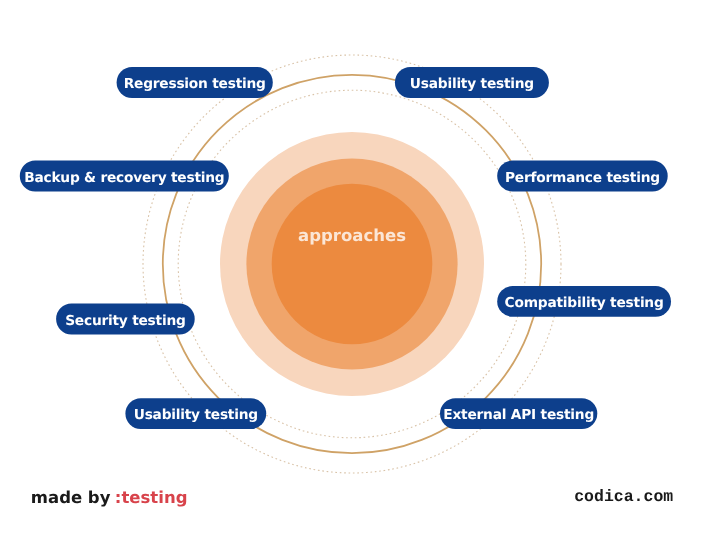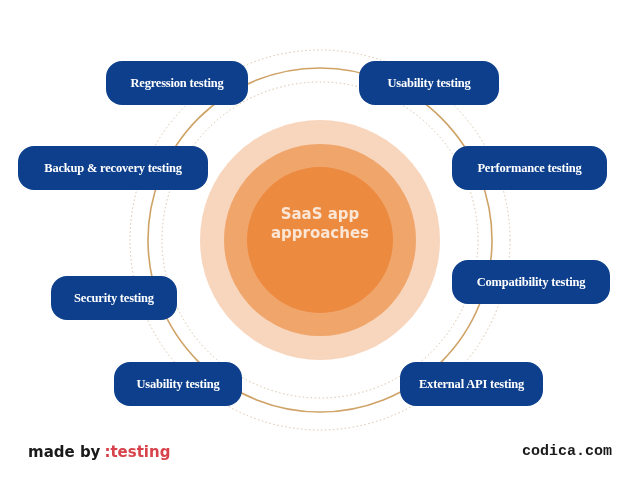--- a/index.html
+++ b/index.html
@@ -1,37 +1,36 @@
 <!DOCTYPE html>
 <html><head>
 <meta charset="utf-8">
 <style>
   html,body{margin:0;padding:0;background:#ffffff;}
   body{width:640px;height:485px;position:relative;overflow:hidden;font-family:"DejaVu Sans","Liberation Sans",sans-serif;}
   .rings{position:absolute;left:0;top:0;width:640px;height:485px;}
-  .pill{position:absolute;height:44px;border-radius:16px;background:#0d3f8c;color:#ffffff;font-size:12.5px;font-weight:bold;display:flex;align-items:center;justify-content:center;white-space:nowrap;letter-spacing:-0.2px;box-sizing:border-box;font-family:Liberation Serif, serif;}
+  .pill{position:absolute;height:28px;border-radius:16px;background:#0d3f8c;color:#ffffff;font-size:12.5px;font-weight:bold;display:flex;align-items:center;justify-content:center;white-space:nowrap;letter-spacing:-0.2px;box-sizing:border-box;}
   .center-text{position:absolute;left:240px;top:205px;width:160px;text-align:center;color:#fbe6d6;font-weight:bold;font-size:15px;line-height:19px;}
   .footer-left{position:absolute;left:28px;top:443px;font-size:15px;font-weight:bold;color:#1a1a1a;}
   .footer-left .brand{color:#d8434b;margin-left:4px;}
   .footer-right{position:absolute;right:28px;top:443px;font-size:15px;font-weight:bold;color:#1a1a1a;font-family:Liberation Mono, monospace;}
 </style>
 </head>
 <body>
 
 <svg class="rings" viewBox="0 0 640 485" xmlns="http://www.w3.org/2000/svg">
   <circle cx="320" cy="240" r="190" fill="none" stroke="#d9c3a8" stroke-width="1" stroke-dasharray="1.5 2.5"></circle>
   <circle cx="320" cy="240" r="172" fill="none" stroke="#cfa266" stroke-width="1.6"></circle>
   <circle cx="320" cy="240" r="158" fill="none" stroke="#d9c3a8" stroke-width="1" stroke-dasharray="1.5 2.5"></circle>
   <circle cx="320" cy="240" r="120" fill="#f8d6bd"></circle>
   <circle cx="320" cy="240" r="96" fill="#f0a56b"></circle>
   <circle cx="320" cy="240" r="73" fill="#ec8a3f"></circle>
 </svg>
 
 <div class="center-text">
-  <div>SaaS app</div>
   <div>approaches</div>
 </div>
 
 <div class="pill" style="left:106px;top:61px;width:142px;">Regression testing</div>
 <div class="pill" style="left:18px;top:146px;width:190px;">Backup &amp; recovery testing</div>
 <div class="pill" style="left:51px;top:276px;width:126px;">Security testing</div>
 <div class="pill" style="left:114px;top:362px;width:128px;">Usability testing</div>
 
 <div class="pill" style="left:359px;top:61px;width:140px;">Usability testing</div>
 <div class="pill" style="left:452px;top:146px;width:155px;">Performance testing</div>

